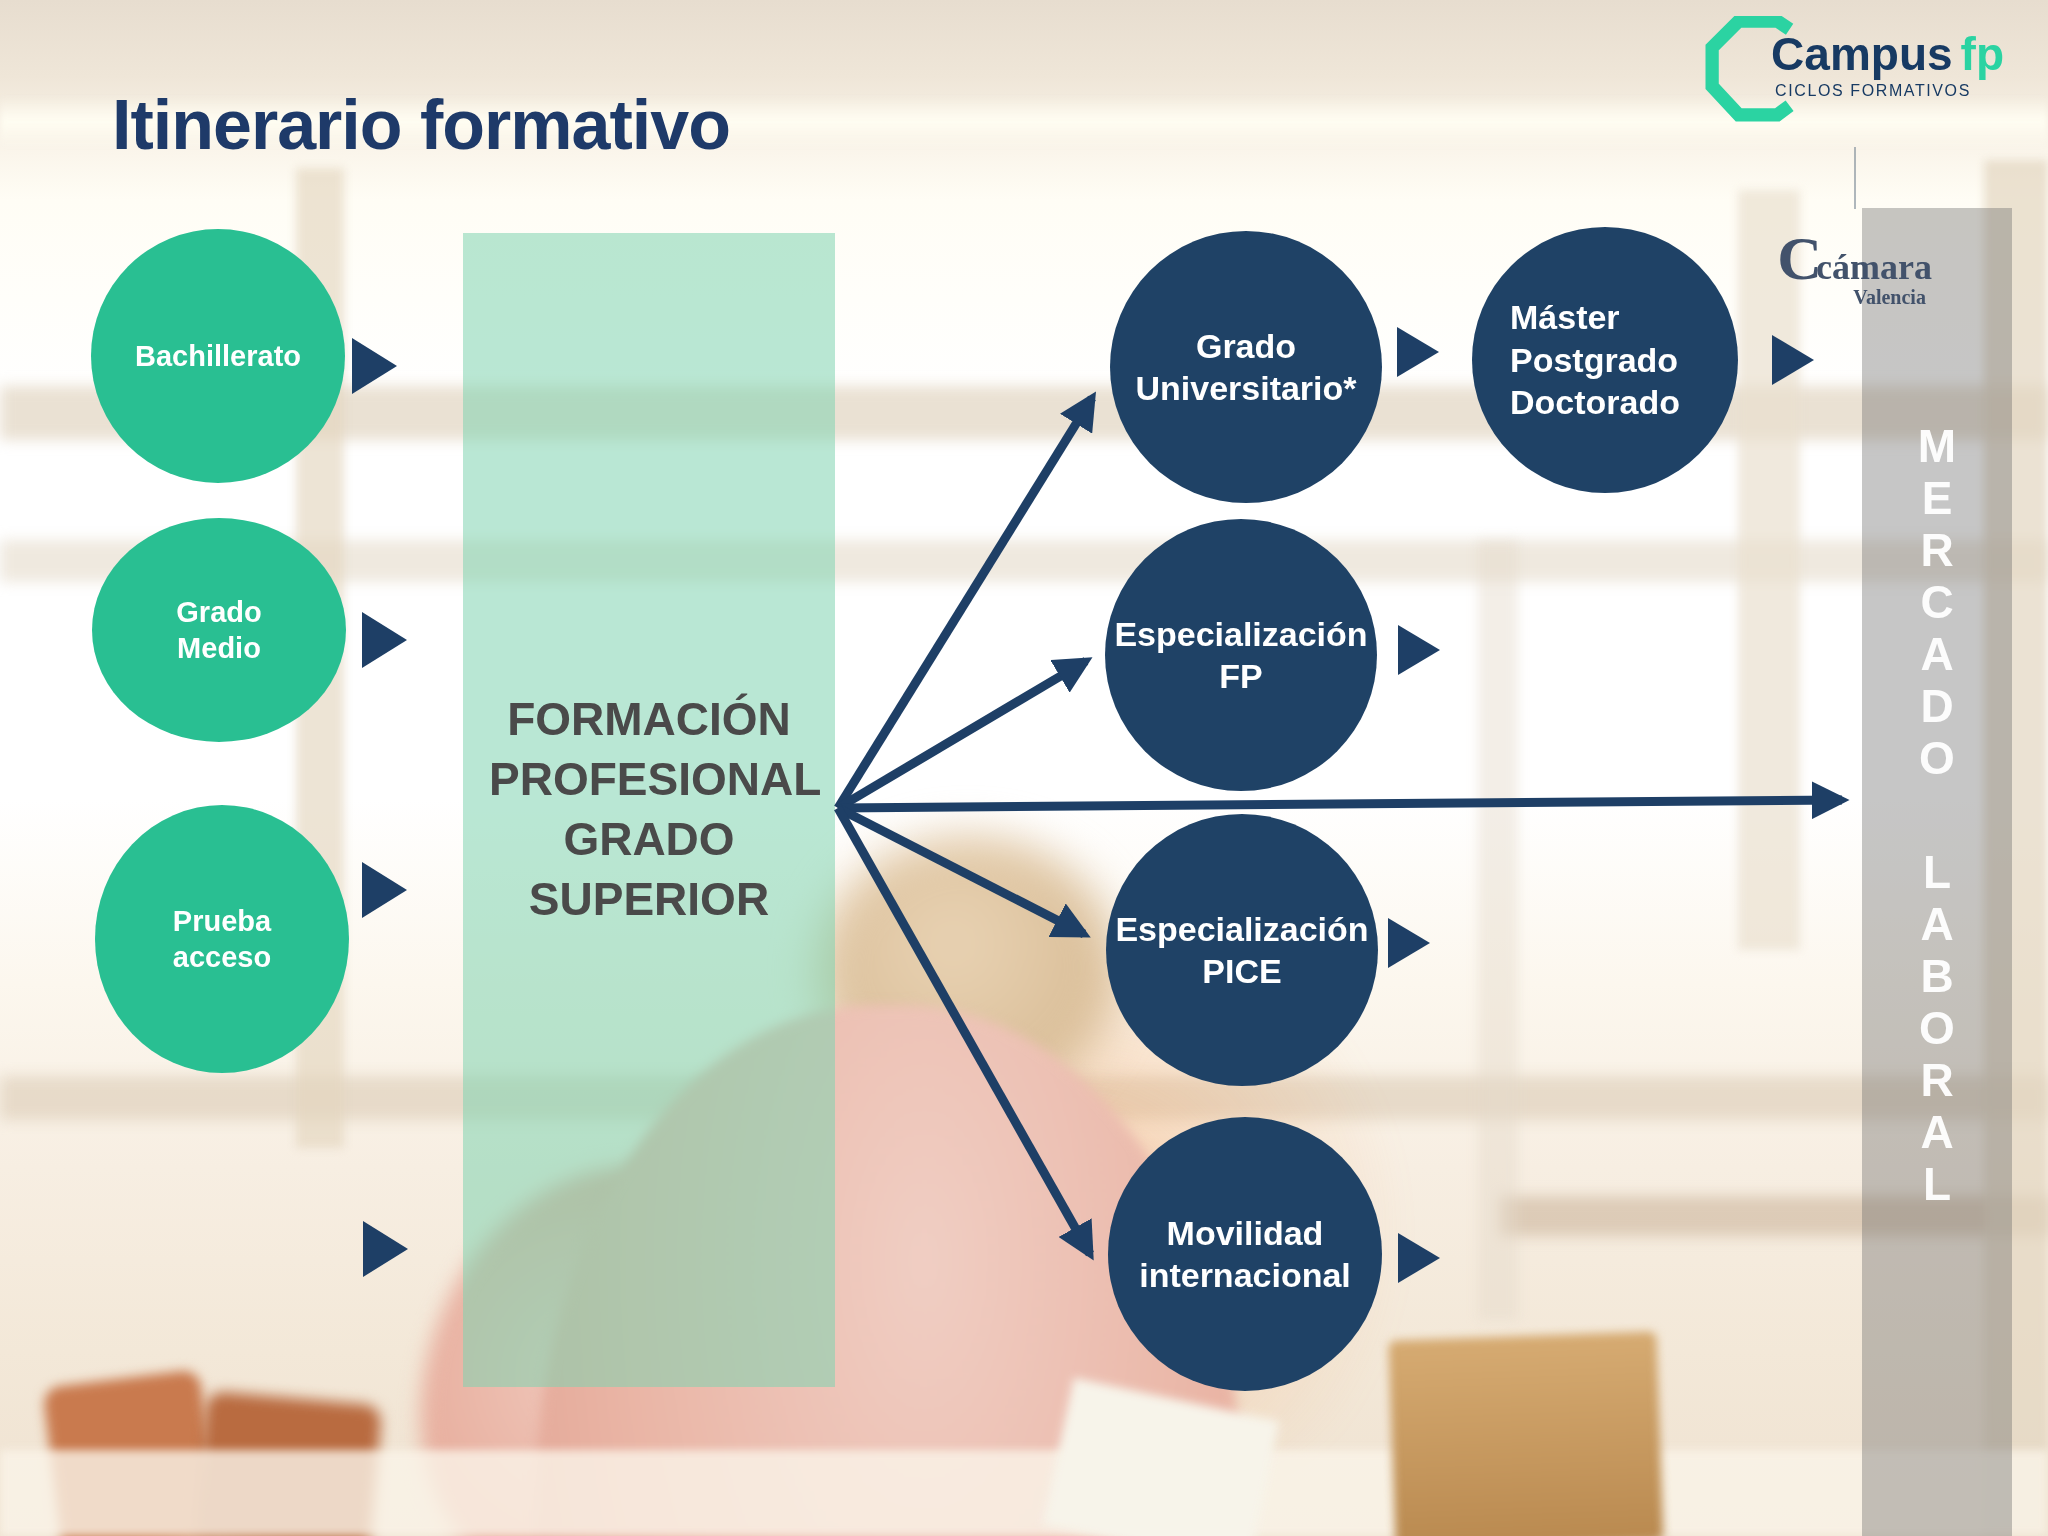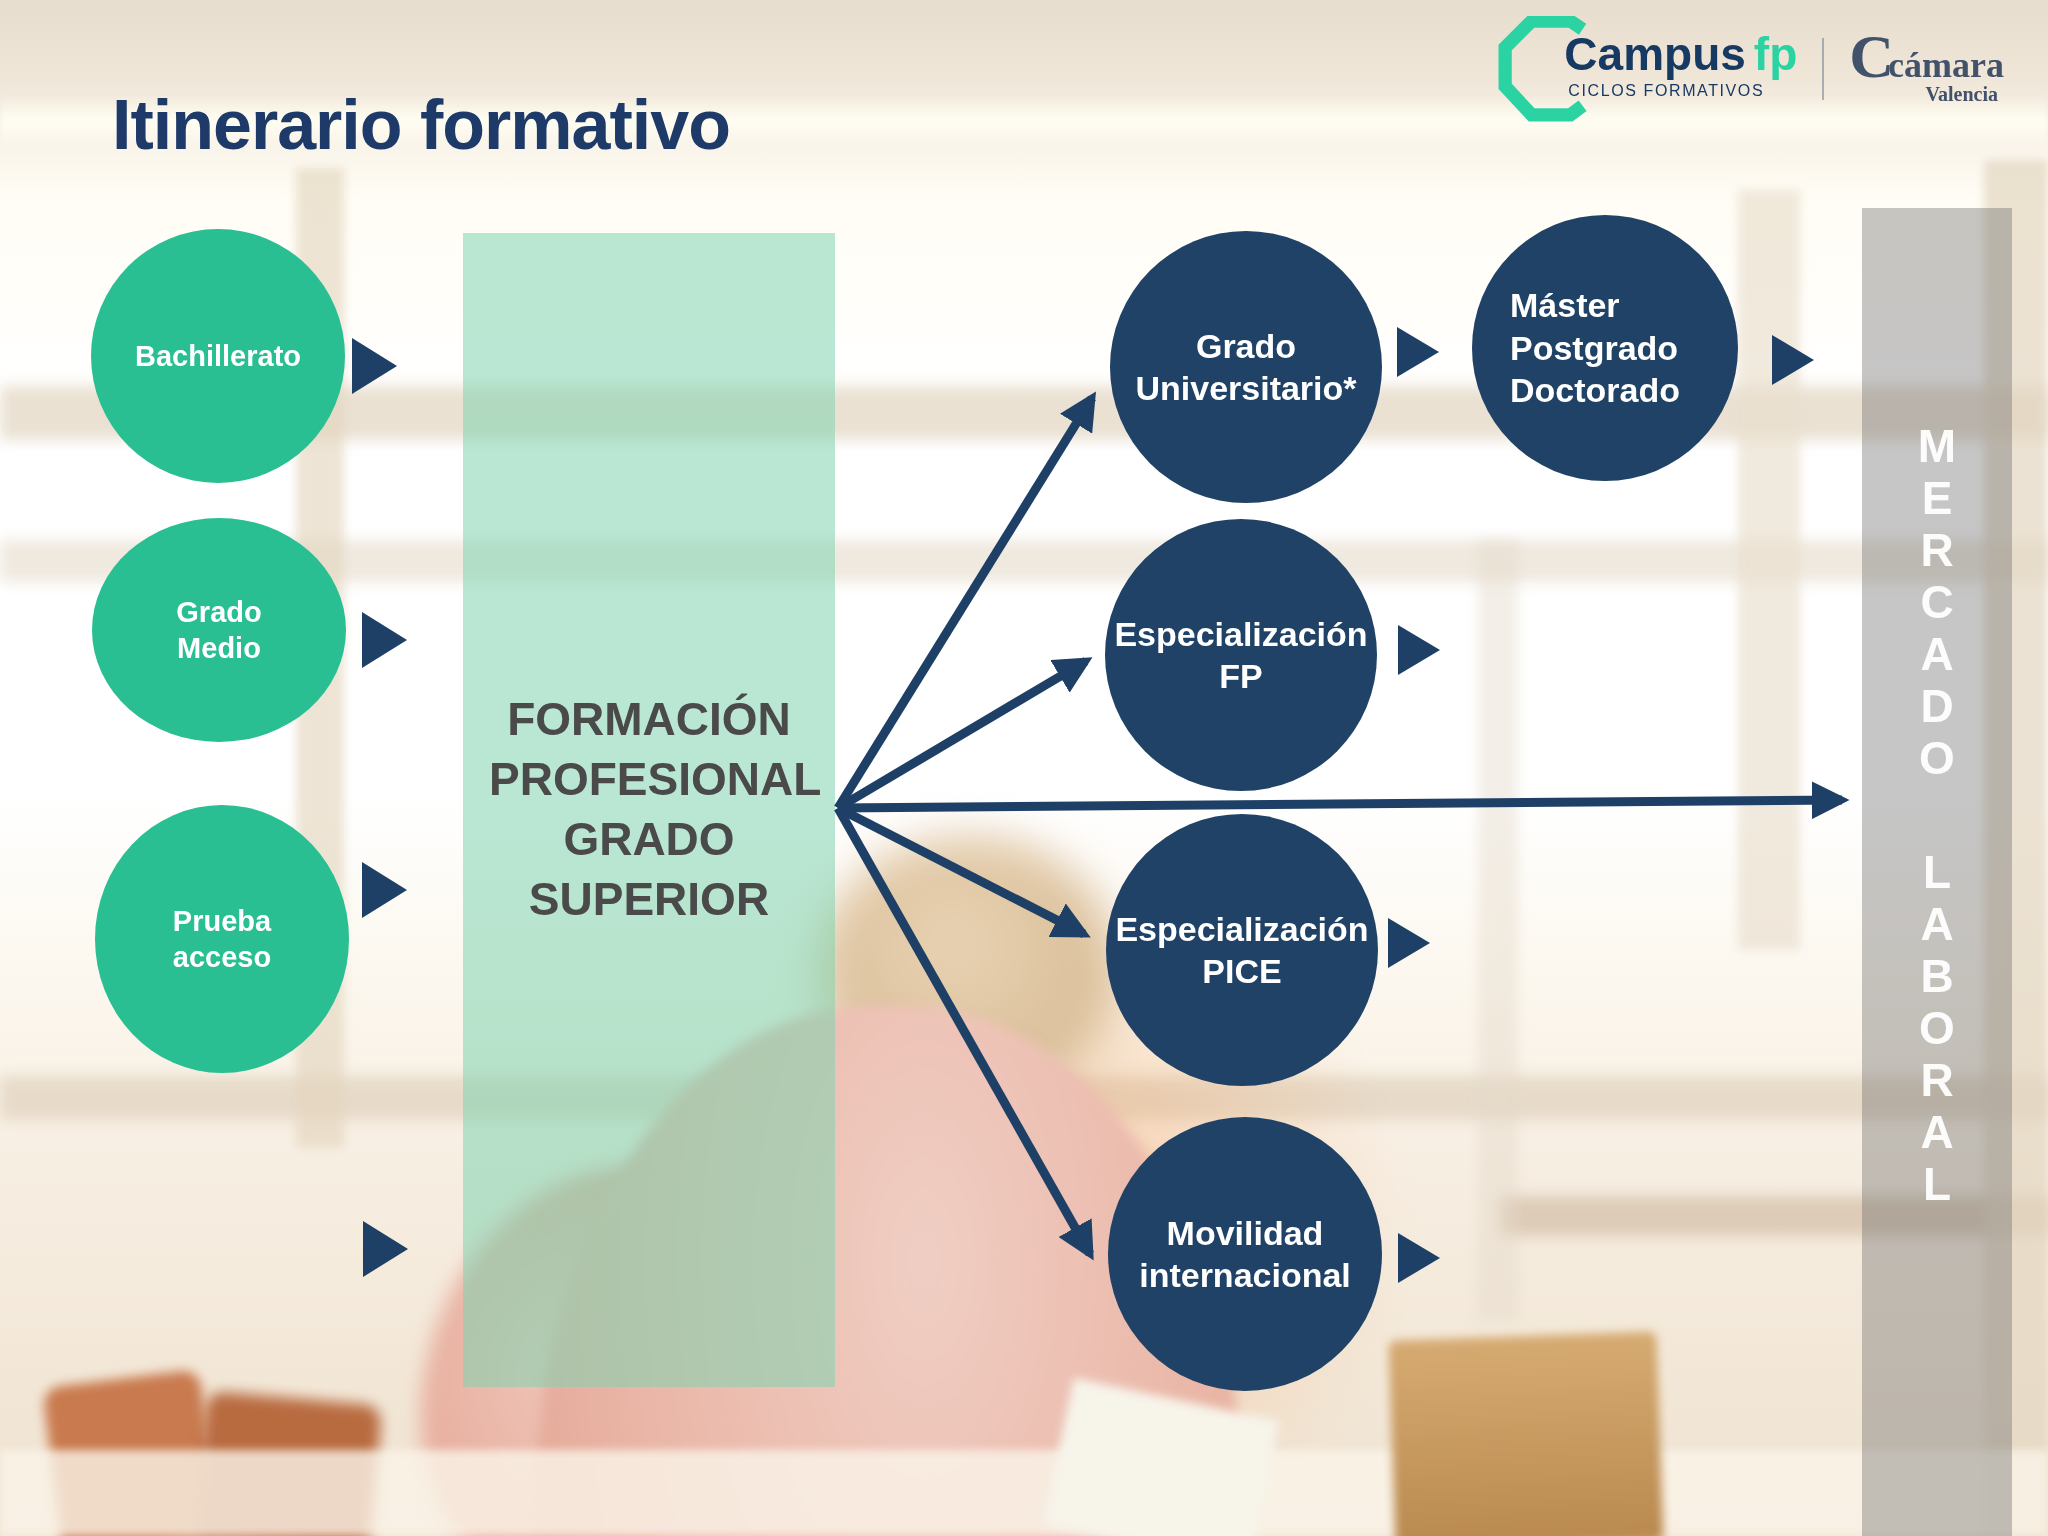--- a/index.html
+++ b/index.html
@@ -44,21 +44,21 @@
   .chair-2{left:200px;top:1398px;width:176px;height:150px;border-radius:18px;
     background:#b96b40;filter:blur(7px);transform:rotate(5deg);}
   .table-edge{left:0;top:1450px;width:2048px;height:86px;background:rgba(250,244,232,.8);filter:blur(4px);}
   .box-1{left:1392px;top:1336px;width:268px;height:210px;border-radius:8px;
     background:linear-gradient(180deg,#d6ab72,#b9894f);filter:blur(5px);transform:rotate(-2deg);}
   .papers-1{left:1056px;top:1398px;width:210px;height:150px;background:#f7f4ea;filter:blur(5px);transform:rotate(12deg);}
 
   
   .title{position:absolute;left:112px;top:38px;z-index:6;
     font-size:70px;font-weight:bold;letter-spacing:-1px;color:var(--title);}
-  .logo{position:absolute;right:44px;top:16px;z-index:6;display:flex;align-items:center;gap:25px;}
+  .logo{position:absolute;right:44px;top:16px;z-index:6;display:flex;align-items:center;gap:25px;flex-direction:column;}
   .campusfp{position:relative;display:flex;align-items:center;}
   .octagon{width:106px;height:106px;flex:0 0 auto;}
   .campus-txt{margin-left:-40px;margin-top:-8px;display:flex;flex-direction:column;}
   .campus-line{font-size:46px;font-weight:bold;color:var(--logo-navy);line-height:1;}
   .campus-line .fp{color:var(--logo-green);margin-left:8px;}
   .tagline{font-size:16px;font-weight:normal;letter-spacing:1.6px;color:var(--logo-navy);margin-top:5px;margin-left:4px;}
   .logo-divider{width:2px;height:62px;background:rgba(110,125,140,.55);}
   .camara{display:flex;flex-direction:column;align-items:flex-end;color:var(--camara-navy);
     font-family:"Liberation Serif","DejaVu Serif",serif;}
   .camara-row{display:flex;align-items:baseline;}
@@ -78,21 +78,21 @@
   .node-green .node-label{font-size:29px;}
   .node-blue{background:var(--navy);}
   .node-blue .node-label{font-size:34px;}
   .node-master{justify-content:flex-start;}
   .node-master .node-label{text-align:left;padding-left:38px;}
   .n-bach{left:91px;top:229px;width:254px;height:254px;}
   .n-gm{left:92px;top:518px;width:254px;height:224px;}
   .n-pa{left:95px;top:805px;width:254px;height:268px;align-items:center;}
   .n-uni{left:99px;top:1124px;width:250px;height:250px;}
   .n-gu{left:1110px;top:231px;width:272px;height:272px;}
-  .n-master{left:1472px;top:215px;width:266px;height:266px;}
+  .n-master{left:1472px;top:227px;width:266px;height:266px;}
   .n-fp{left:1105px;top:519px;width:272px;height:272px;}
   .n-pice{left:1106px;top:814px;width:272px;height:272px;}
   .n-mov{left:1108px;top:1117px;width:274px;height:274px;}
 
   
   .market-bar{position:absolute;left:1862px;top:208px;width:150px;height:1328px;z-index:3;
     background:var(--bar);display:flex;flex-direction:column;align-items:center;}
   .bar-word{font-size:46px;font-weight:bold;color:rgba(255,255,255,.95);
     line-height:52px;white-space:pre-line;text-align:center;}
   .bar-word.w1{margin-top:212px;}

